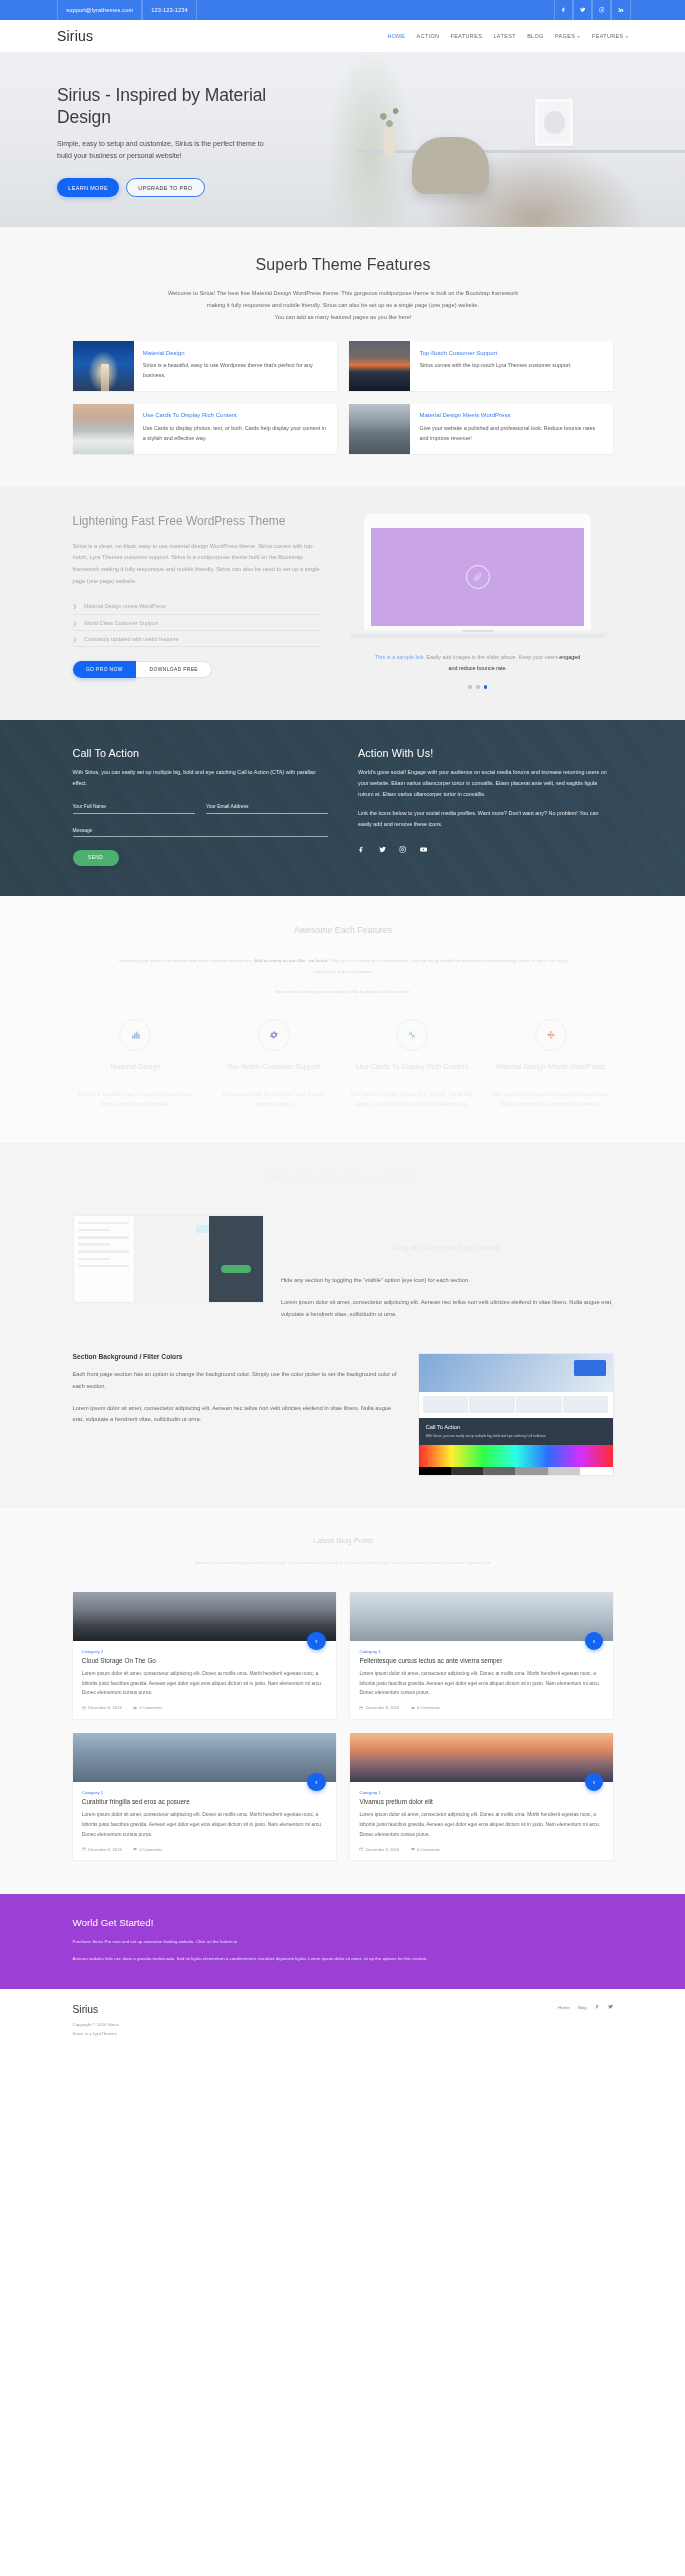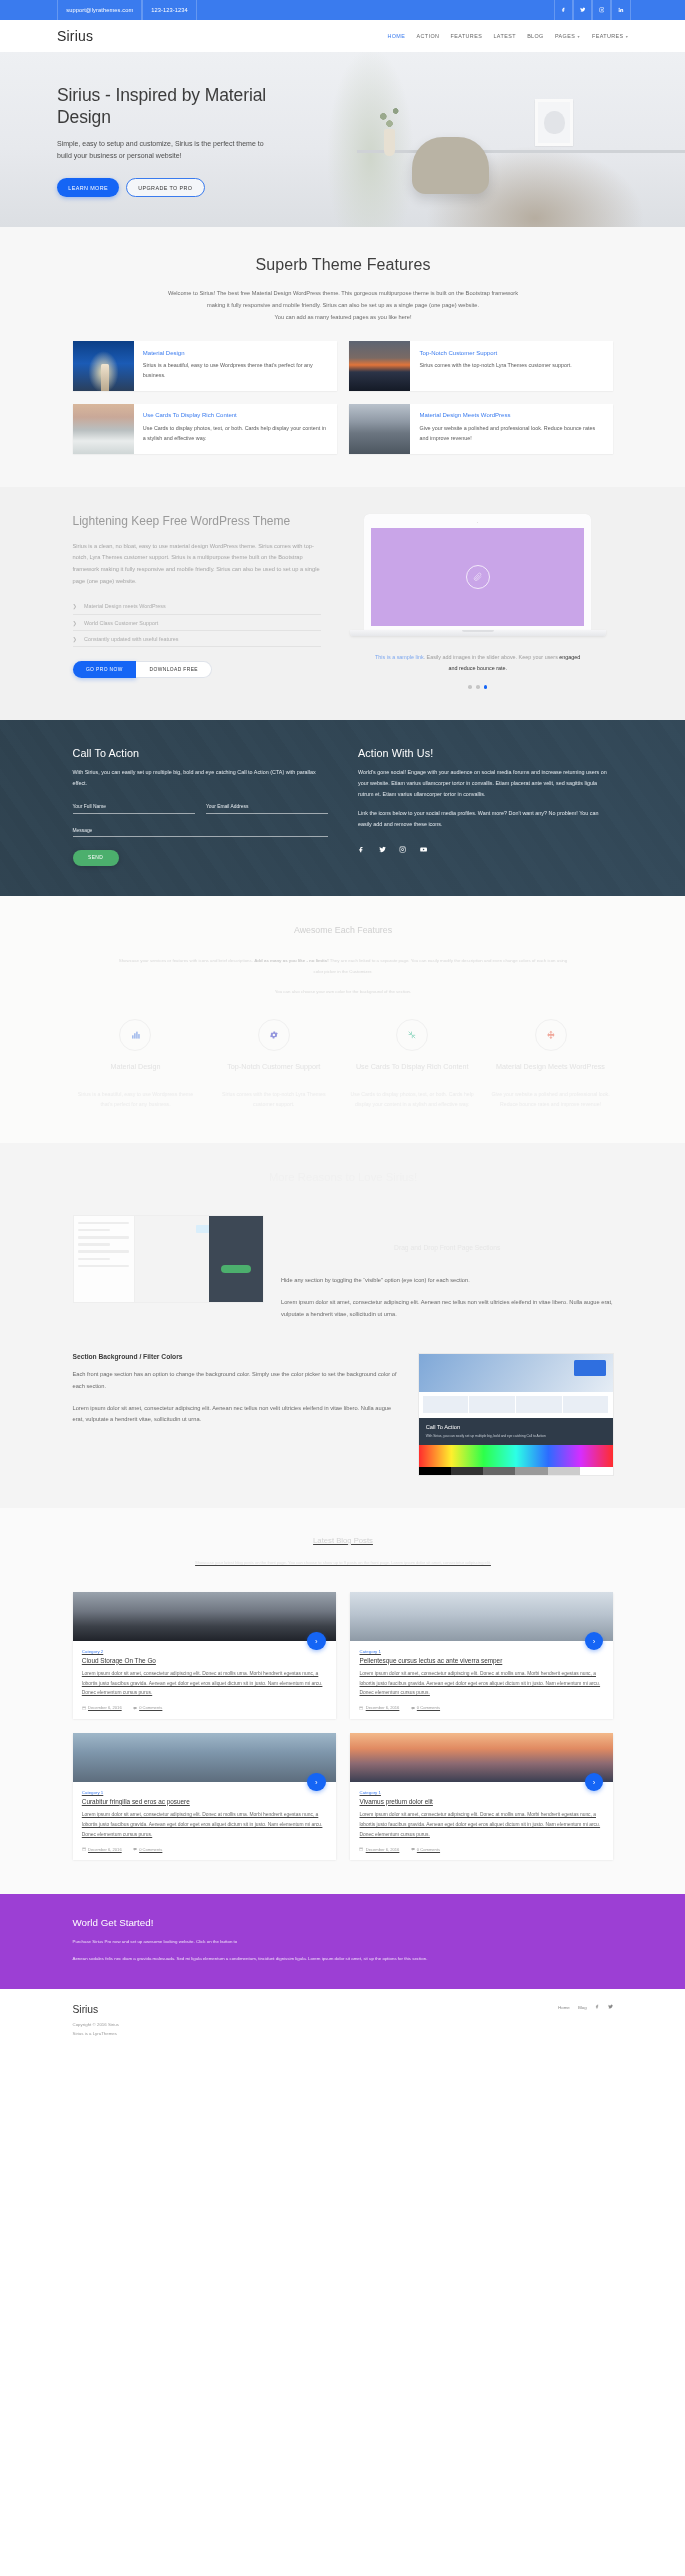--- a/index.html
+++ b/index.html
@@ -253,21 +253,21 @@
   .sb-bars { display:flex; gap:1px; padding: 4.1px; }
   .sb-bars i { display:block; height:17.5px; flex:1; background:#e9eef5; }
   .sb-dark { background:#2f3b49; color:#fff; padding: 6.2px 7.2px; }
   .sb-dark h5 { font-size: 5.7px; font-weight: 300; }
   .sb-dark p { font-size: 3.3px; color:#c6cdd5; margin-top: 3.1px; line-height:1.9;}
   .sb-grad { height: 21.6px; background: linear-gradient(90deg,#ff2d2d,#ffef2d,#2dff4a,#2dffe6,#2d6bff,#d62dff,#ff2d2d); }
   .sb-bw { display:flex; }
   .sb-bw i { flex:1; height:8.2px; }
 
   
-  .sec-blog { background: #fafafa; padding: 28px 0 34px; text-decoration: underline; }
+  .sec-blog { background: #fafafa; padding: 28px 0 34px; }
   .blog-title { text-align:center; font-size: 7.7px; font-weight: 300; color: #d3d3d3; }
   .blog-sub { text-align:center; margin: 13.4px auto 0; max-width: 392px; font-size: 4.1px; color: #e0e0e0; line-height:2.3;}
   .blog-grid { display:flex; flex-wrap: wrap; gap: 14.4px; margin-top: 24px; }
   .post { width: calc(50% - 7.2px); background:#fff; box-shadow: 0 0.5px 2.1px rgba(0,0,0,.10); position: relative; }
   .post-img { height: 49px; background-size: cover; background-position:center; }
   .pi-1 { background: linear-gradient(180deg,#9aa3ad 0%,#6f7681 40%,#3c4149 70%,#20232a 100%); }
   .pi-2 { background: linear-gradient(180deg,#d6dee6 0%,#b9c4cf 45%,#8e9aa6 100%); }
   .pi-3 { background: linear-gradient(180deg,#9fb7c9 0%,#7e96ab 40%,#5d6d7d 100%); }
   .pi-4 { background: linear-gradient(180deg,#f3b98a 0%,#e08a62 32%,#8d6a72 62%,#3b3f52 100%); }
   .fab {
@@ -405,21 +405,21 @@
           <div class="card-text">Give your website a polished and professional look. Reduce bounce rates and improve revenue!</div>
         </div>
       </div>
     </div>
   </div>
 </div>
 
 <div class="sec-lf">
   <div class="wrap lf-row">
     <div class="lf-left">
-      <h2>Lightening Keep Free WordPress Theme</h2>
+      <h2>Lightening Fast Free WordPress Theme</h2>
       <p>Sirius is a clean, no bloat, easy to use material design WordPress theme. Sirius comes with top-notch, Lyra Themes customer support. Sirius is a multipurpose theme built on the Bootstrap framework making it fully responsive and mobile friendly. Sirius can also be used to set up a single page (one page) website.</p>
       <div class="lf-list">
         <div class="lf-item">
           <span class="lf-chev">❯</span>
           <span>Material Design meets WordPress</span>
         </div>
         <div class="lf-item">
           <span class="lf-chev">❯</span>
           <span>World Class Customer Support</span>
         </div>

